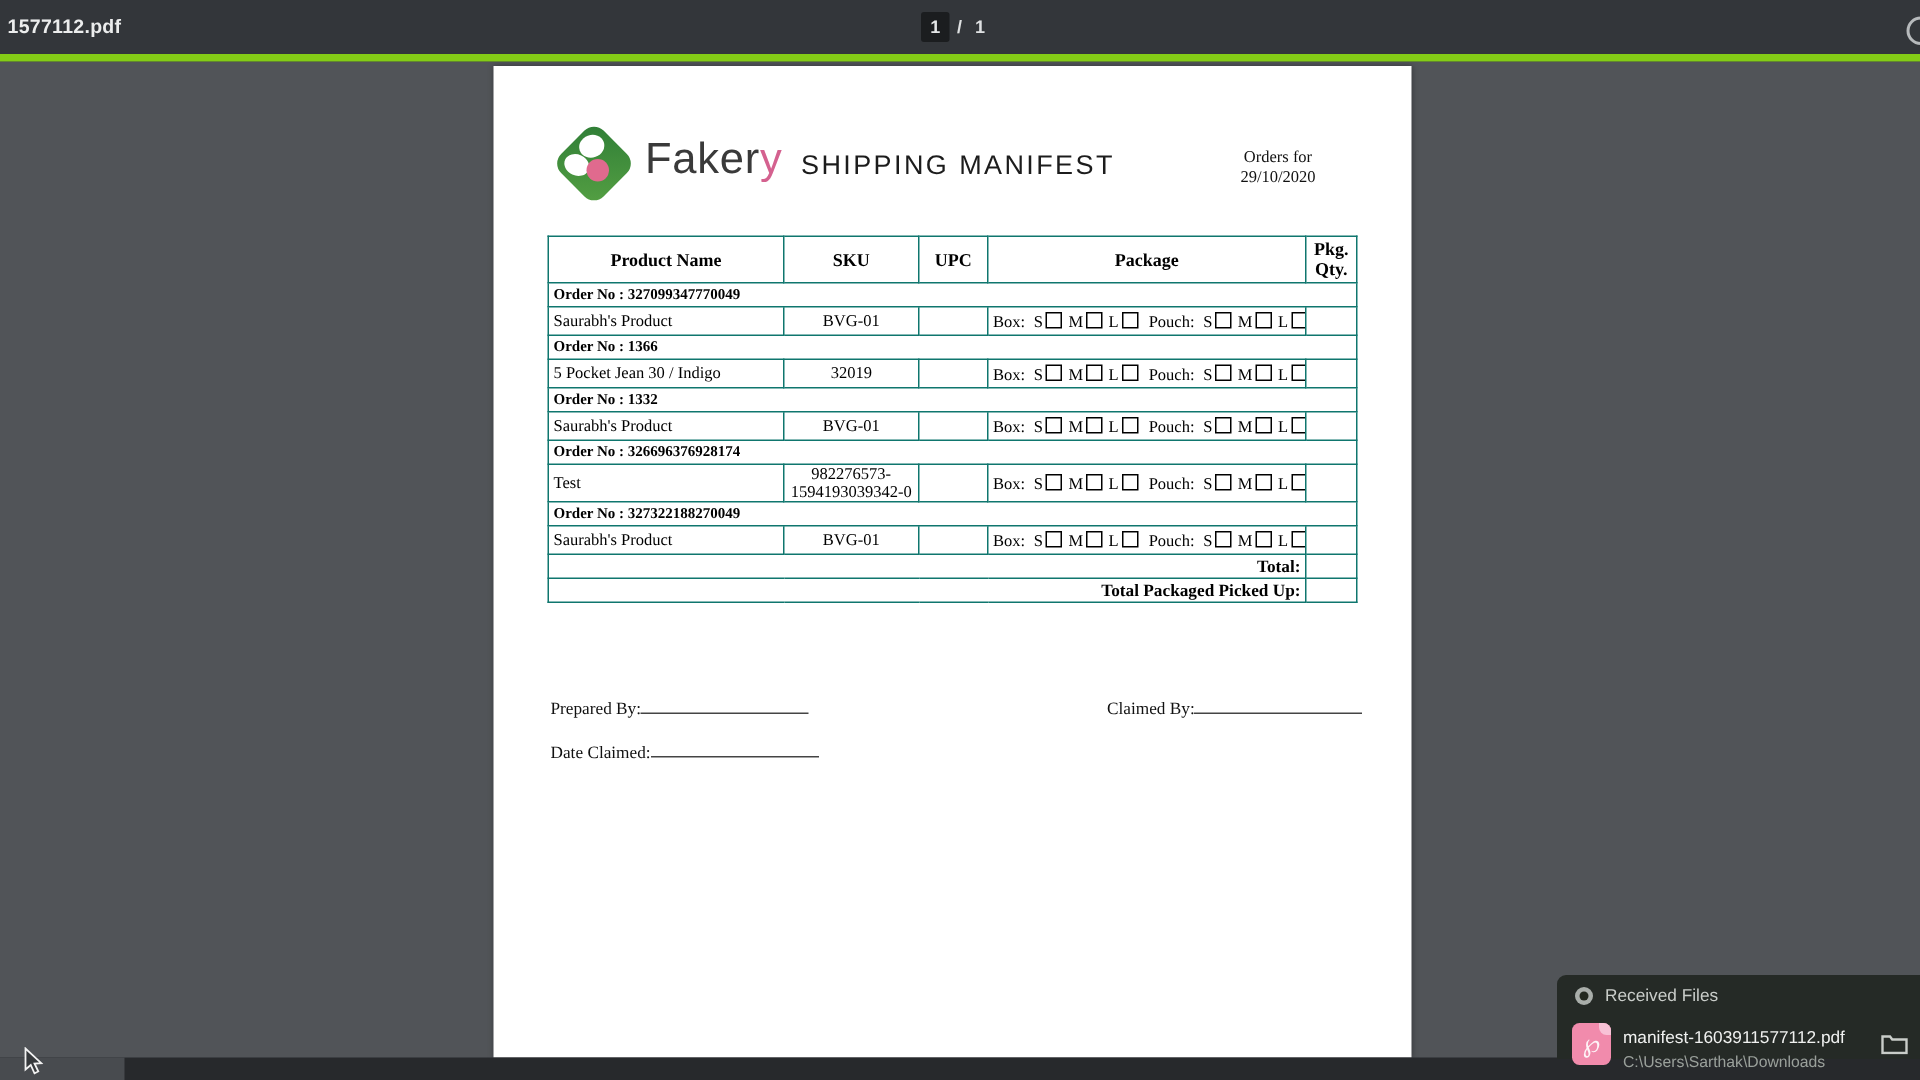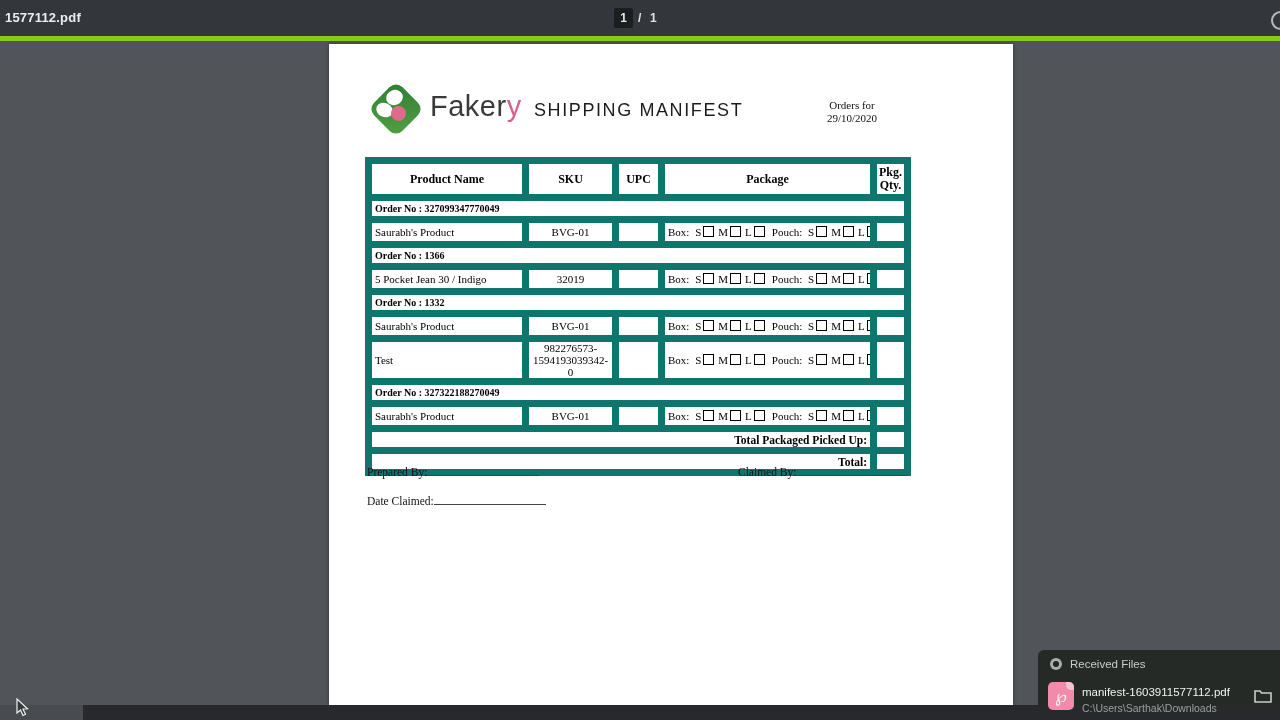--- a/index.html
+++ b/index.html
@@ -10,42 +10,42 @@
     border-bottom:5px solid #84cc16;z-index:5;}
   #pdf-title{position:absolute;left:5px;top:10px;font-size:13px;font-weight:700;color:#eceded;letter-spacing:.2px;}
   #page-box{position:absolute;left:614px;top:8px;width:19px;height:20px;background:#1b1d1f;border-radius:2px;
     color:#e4e6e7;font-size:12px;font-weight:700;text-align:center;line-height:20px;}
   #page-sep{position:absolute;left:638px;top:11px;color:#dfe1e2;font-size:12px;font-weight:700;}
   #page-total{position:absolute;left:650px;top:11px;color:#dfe1e2;font-size:12px;font-weight:700;}
   #tool-circle{position:absolute;left:1271px;top:11px;width:15px;height:15px;border:2px solid #b7babc;border-radius:50%;}
 
   
   #viewport{position:absolute;left:0;top:36px;width:1280px;height:669px;background:#515458;}
-  #page{position:absolute;left:329px;top:8px;width:684px;height:661px;background:#ffffff;
+  #page{position:absolute;left:329px;top:8px;width:612px;height:661px;background:#ffffff;
     box-shadow:0 0 4px rgba(0,0,0,.35);}
 
   
   #logo{position:absolute;left:40px;top:38px;width:54px;height:54px;}
   #logo .diamond{position:absolute;left:0;top:0;width:40px;height:40px;margin:7px;
     background:linear-gradient(135deg,#2e7d36,#55a043);border-radius:9px;transform:rotate(45deg);}
   #logo .dot{position:absolute;border-radius:50%;}
   #logo .d1{left:17px;top:8px;width:17px;height:15px;background:#fff;transform:rotate(-20deg);}
   #logo .d2{left:7px;top:21px;width:17px;height:14px;background:#fff;transform:rotate(25deg);}
   #logo .d3{left:22px;top:24px;width:15px;height:15px;background:#e06a8e;}
 
   #brand{position:absolute;left:101px;top:46px;font-size:29px;color:#3a3a3a;letter-spacing:.5px;}
   #brand .accent{color:#d4618f;}
   #doc-title{position:absolute;left:205px;top:56px;font-size:18px;font-weight:500;color:#1c1c1c;letter-spacing:1.6px;}
   #orders-for{position:absolute;left:468px;top:55px;width:110px;text-align:center;
     font-family:"Liberation Serif","DejaVu Serif",serif;font-size:11px;color:#111;line-height:13px;}
 
   
   #manifest-table{position:absolute;left:36px;top:113px;width:539px;border-collapse:collapse;table-layout:fixed;
     font-family:"Liberation Serif","DejaVu Serif",serif;color:#000;}
-  #manifest-table td,#manifest-table th{border:7px solid #0f766e;padding:0 3px;overflow:hidden;}
+  #manifest-table td,#manifest-table th{border:1px solid #0f766e;padding:0 3px;overflow:hidden;}
   #manifest-table th{font-size:12px;font-weight:700;height:30px;text-align:center;padding:0 1px;line-height:13px;}
   tr.order-row td{font-size:10px;font-weight:700;height:15px;padding-left:4px;}
   tr.item-row td{font-size:11px;height:18px;}
   td.c-sku,td.c-upc{text-align:center;line-height:12px;}
   td.c-pkg{white-space:nowrap;}
   tr.total-row td{font-size:11.5px;font-weight:700;height:15px;text-align:right;padding-right:4px;}
   .cb{display:inline-block;width:9px;height:9px;border:1px solid #000;margin:0 1px 0 2px;vertical-align:-1px;}
   .sz{margin-left:3px;}
   .plbl{margin-left:6px;}
 
@@ -154,20 +154,23 @@
       <tr class="item-row">
         <td class="c-prod">Saurabh's Product</td>
         <td class="c-sku">BVG-01</td>
         <td class="c-upc"></td>
         <td class="c-pkg">
           <span>Box: </span><span class="sz">S</span><span class="cb"></span><span class="sz">M</span><span class="cb"></span><span class="sz">L</span><span class="cb"></span><span class="plbl">Pouch: </span><span class="sz">S</span><span class="cb"></span><span class="sz">M</span><span class="cb"></span><span class="sz">L</span><span class="cb"></span>
         </td>
         <td></td>
       </tr>
 
+      <tr class="order-row">
+        <td colspan="5">Order No : 326696376928174</td>
+      </tr>
       <tr class="item-row">
         <td class="c-prod">Test</td>
         <td class="c-sku">982276573-1594193039342-0</td>
         <td class="c-upc"></td>
         <td class="c-pkg">
           <span>Box: </span><span class="sz">S</span><span class="cb"></span><span class="sz">M</span><span class="cb"></span><span class="sz">L</span><span class="cb"></span><span class="plbl">Pouch: </span><span class="sz">S</span><span class="cb"></span><span class="sz">M</span><span class="cb"></span><span class="sz">L</span><span class="cb"></span>
         </td>
         <td></td>
       </tr>
 
@@ -178,25 +181,25 @@
         <td class="c-prod">Saurabh's Product</td>
         <td class="c-sku">BVG-01</td>
         <td class="c-upc"></td>
         <td class="c-pkg">
           <span>Box: </span><span class="sz">S</span><span class="cb"></span><span class="sz">M</span><span class="cb"></span><span class="sz">L</span><span class="cb"></span><span class="plbl">Pouch: </span><span class="sz">S</span><span class="cb"></span><span class="sz">M</span><span class="cb"></span><span class="sz">L</span><span class="cb"></span>
         </td>
         <td></td>
       </tr>
 
       <tr class="total-row">
+        <td colspan="4">Total:</td>
+        <td></td>
+      </tr>
+      <tr class="total-row">
         <td colspan="4">Total Packaged Picked Up:</td>
-        <td></td>
-      </tr>
-      <tr class="total-row">
-        <td colspan="4">Total:</td>
         <td></td>
       </tr>
     </tbody>
       </table>
 
     <div class="signline" id="prepared-by"><span>Prepared By:</span><span class="uline"></span></div>
     <div class="signline" id="claimed-by"><span>Claimed By:</span><span class="uline"></span></div>
     <div class="signline" id="date-claimed"><span>Date Claimed:</span><span class="uline"></span></div>
   </div>
 </div>

